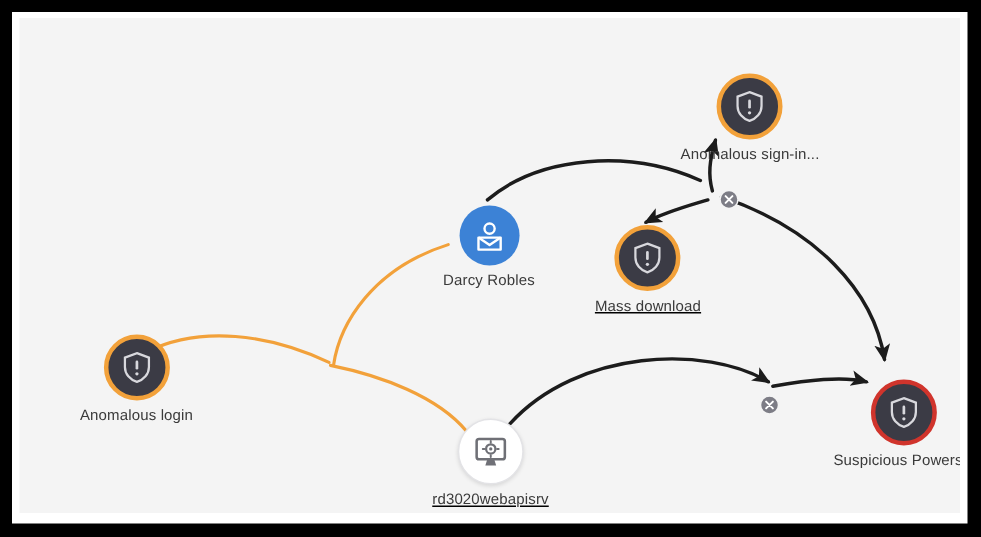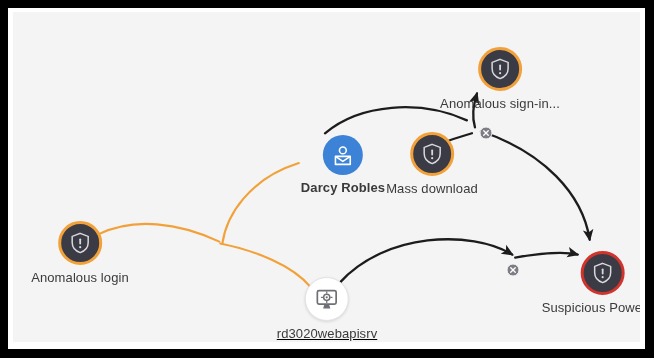--- a/index.html
+++ b/index.html
@@ -50,21 +50,21 @@
     border:none;
   }
   .bubble.device{
     width:44px;height:44px;
     background:#ffffff;
     border:1px solid #e3e3e6;
     box-shadow:0 1px 3px rgba(0,0,0,.12);
   }
   .label{
     margin-top:5px;
-    font-size:13px;
+    font-size:10px;
     color:#3a3a3a;
     white-space:nowrap;
     letter-spacing:.1px;
     text-align:right;
   }
   .marker{
     position:absolute;
     transform:translate(-50%,-50%);
     width:11px;height:11px;border-radius:50%;
     background:#7d7d86;
@@ -97,43 +97,43 @@
         <path fill="none" stroke="#1c1c1c" stroke-width="2.3" stroke-linecap="round" marker-end="url(#arrowBlack)" d="M 459 116 C 456 105, 457 96, 461 82"></path>
 
         <path fill="none" stroke="#1c1c1c" stroke-width="2.3" stroke-linecap="round" marker-end="url(#arrowBlack)" d="M 456 122 C 443 126, 428 130, 415 137"></path>
 
         <path fill="none" stroke="#1c1c1c" stroke-width="2.3" stroke-linecap="round" marker-end="url(#arrowBlack)" d="M 465 120 C 527 141, 566 183, 573 229"></path>
 
         <path fill="none" stroke="#1c1c1c" stroke-width="2.3" stroke-linecap="round" marker-end="url(#arrowBlack)" d="M 325 272 C 370 222, 455 219, 496 244"></path>
         <path fill="none" stroke="#1c1c1c" stroke-width="2.3" stroke-linecap="round" marker-end="url(#arrowBlack)" d="M 499 247 C 522 243, 545 240, 561 244"></path>
       </svg>
 
-      <div class="node" style="left:67px;top:241px;">
+      <div class="node" style="left:78px;top:241px;">
         <div class="bubble alert">
           <svg width="20" height="22" viewBox="0 0 20 22">
             <path d="M10 1.4 L18 4.4 V10.6 C18 15.4 14.6 19.1 10 20.6 C5.4 19.1 2 15.4 2 10.6 V4.4 Z" fill="none" stroke="#d8d8dd" stroke-width="1.5"></path>
             <rect x="9.1" y="6.4" width="1.8" height="6" rx="0.9" fill="#d8d8dd"></rect>
             <circle cx="10" cy="15.2" r="1.1" fill="#d8d8dd"></circle>
           </svg>
         </div>
         <div class="label">Anomalous login</div>
       </div>
 
-      <div class="node" style="left:330px;top:153px;font-weight:bold;">
+      <div class="node" style="left:313px;top:153px;">
         <div class="bubble user">
           <svg width="20" height="21" viewBox="0 0 20 21">
             <circle cx="10" cy="5.4" r="3.4" fill="none" stroke="#ffffff" stroke-width="1.6"></circle>
             <path d="M2.6 19.4 V11.4 H17.4 V19.4 Z" fill="none" stroke="#ffffff" stroke-width="1.6" stroke-linejoin="round"></path>
             <path d="M2.6 11.4 L10 16.4 L17.4 11.4" fill="none" stroke="#ffffff" stroke-width="1.6" stroke-linejoin="round"></path>
           </svg>
         </div>
         <div class="label">Darcy Robles</div>
       </div>
 
-      <div class="node" style="left:419px;top:152px;">
+      <div class="node" style="left:419px;top:168px;text-decoration:underline;">
         <div class="bubble alert">
           <svg width="20" height="22" viewBox="0 0 20 22">
             <path d="M10 1.4 L18 4.4 V10.6 C18 15.4 14.6 19.1 10 20.6 C5.4 19.1 2 15.4 2 10.6 V4.4 Z" fill="none" stroke="#d8d8dd" stroke-width="1.5"></path>
             <rect x="9.1" y="6.4" width="1.8" height="6" rx="0.9" fill="#d8d8dd"></rect>
             <circle cx="10" cy="15.2" r="1.1" fill="#d8d8dd"></circle>
           </svg>
         </div>
         <div class="label">Mass download</div>
       </div>
 

